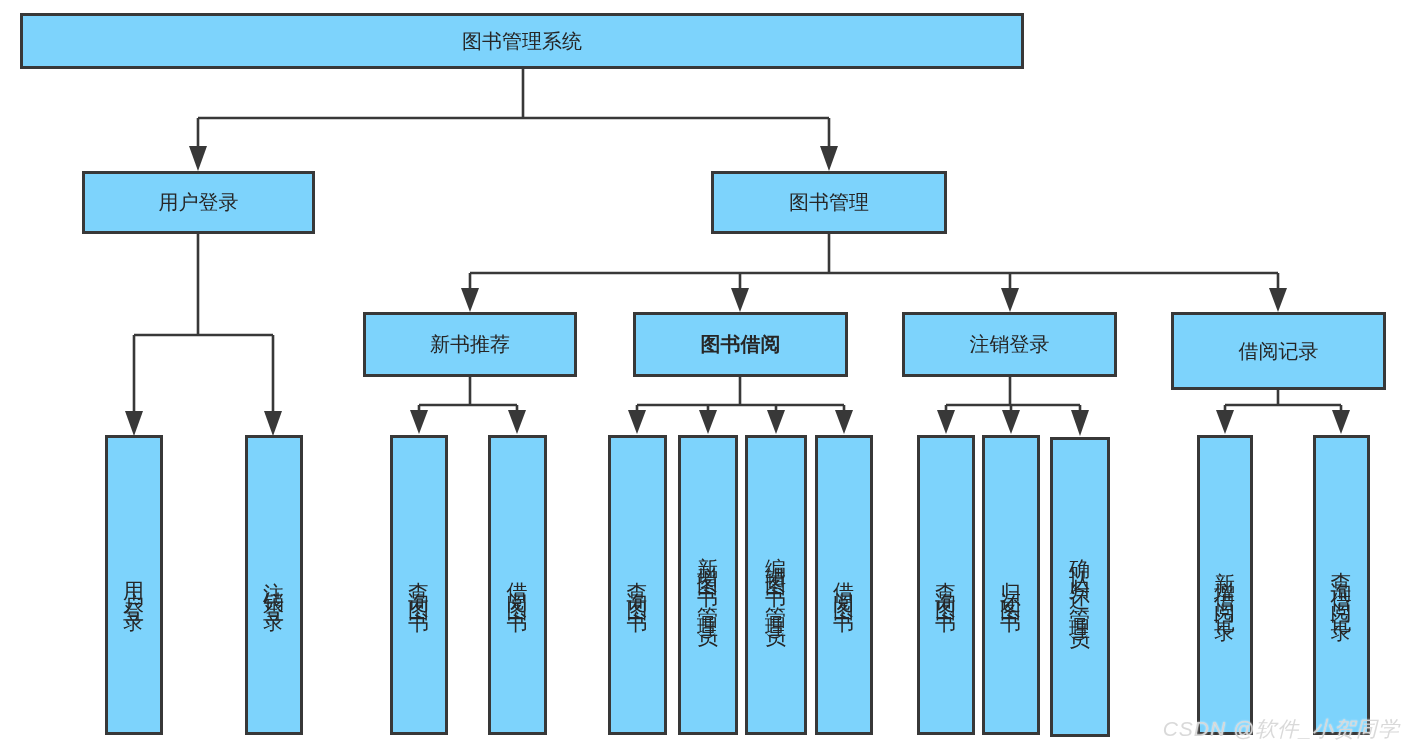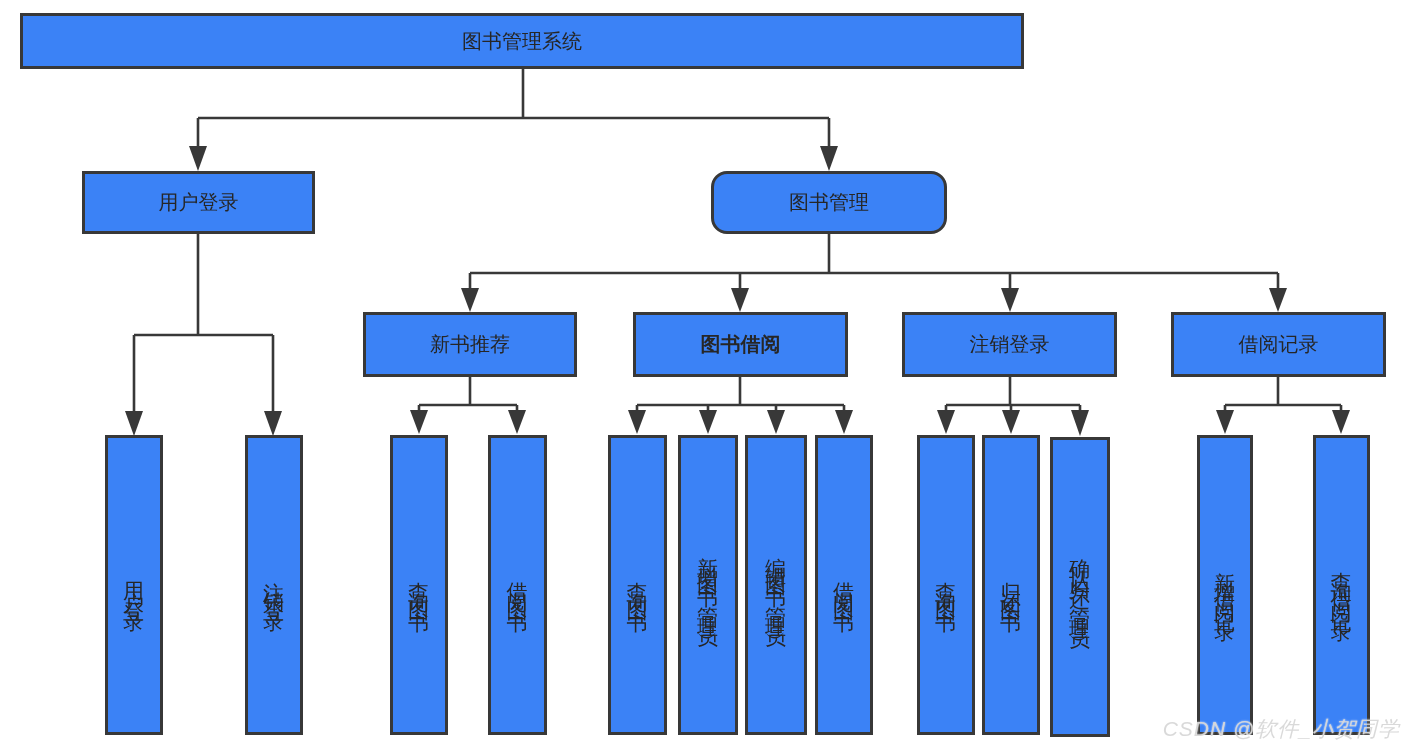--- a/index.html
+++ b/index.html
@@ -18,45 +18,45 @@
   .connectors {
     position: absolute;
     left: 0; top: 0;
     width: 1405px;
     height: 747px;
     z-index: 1;
   }
   .box {
     position: absolute;
     box-sizing: border-box;
-    background: #3b82f6;
+    background: #7dd3fc;
     border: 3px solid #383838;
     color: #262626;
     display: flex;
     align-items: center;
     justify-content: center;
     z-index: 2;
     font-size: 20px;
   }
   .vbox { font-size: 21px; }
   .vbox .vtext {
     writing-mode: vertical-rl;
     text-orientation: mixed;
     letter-spacing: 10px;
     line-height: 1;
     white-space: nowrap;
   }
   
   #root      { left: 20px;   top: 13px;  width: 1004px; height: 56px; }
   #login     { left: 82px;   top: 171px; width: 233px;  height: 63px; }
-  #mgmt      { left: 711px;  top: 171px; width: 236px;  height: 63px; border-radius: 16px; }
+  #mgmt      { left: 711px;  top: 171px; width: 236px;  height: 63px; }
   #recommend { left: 363px;  top: 312px; width: 214px;  height: 65px; }
   #borrow    { left: 633px;  top: 312px; width: 215px;  height: 65px; font-weight: bold; }
   #current   { left: 902px;  top: 312px; width: 215px;  height: 65px; }
-  #records   { left: 1171px; top: 312px; width: 215px;  height: 65px; font-family: Liberation Serif, serif; }
+  #records   { left: 1171px; top: 312px; width: 215px;  height: 78px; font-family: Liberation Serif, serif; }
   #a1 { left: 105px;  top: 435px; width: 58px; height: 300px; }
   #a2 { left: 245px;  top: 435px; width: 58px; height: 300px; }
   #b1 { left: 390px;  top: 435px; width: 58px; height: 300px; }
   #b2 { left: 488px;  top: 435px; width: 59px; height: 300px; }
   #c1 { left: 608px;  top: 435px; width: 59px; height: 300px; }
   #c2 { left: 678px;  top: 435px; width: 60px; height: 300px; }
   #c3 { left: 745px;  top: 435px; width: 62px; height: 300px; }
   #c4 { left: 815px;  top: 435px; width: 58px; height: 300px; }
   #d1 { left: 917px;  top: 435px; width: 58px; height: 300px; }
   #d2 { left: 982px;  top: 435px; width: 58px; height: 300px; }

